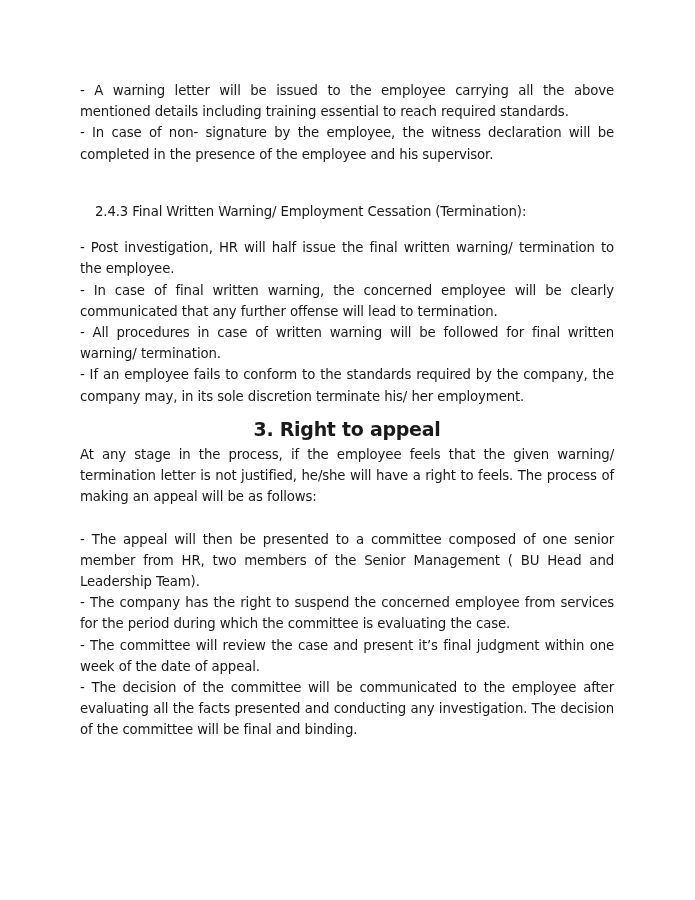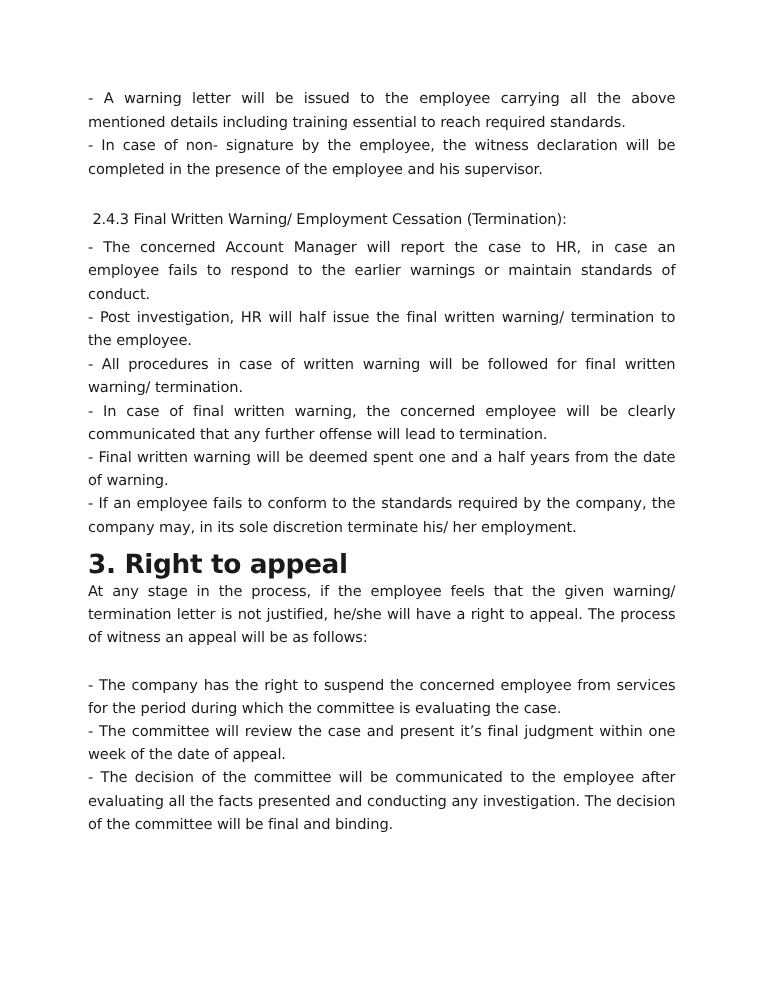--- a/index.html
+++ b/index.html
@@ -40,28 +40,28 @@
     margin-top: 0;
   }
   .spacer-line {
     height: 21.2px;
   }
   .subheading {
     font-size: 13.3px;
     line-height: 21.2px;
     font-weight: normal;
     text-align: left;
-    margin: 4px;
+    margin: 15px;
     letter-spacing: -0.01em;
   }
   .section-heading {
-    font-size: 24px;
+    font-size: 19px;
     line-height: 26px;
     font-weight: bold;
-    text-align: left;
+    text-align: center;
     margin: 0;
     padding-top: 9px;
     padding-bottom: 2px;
     letter-spacing: -0.015em;
   }
 </style>
 </head>
 <body>
 
 <div class="page">
@@ -69,39 +69,38 @@
 
     <p class="para">- A warning letter will be issued to the employee carrying all the above mentioned details including training essential to reach required standards.</p>
 
     <p class="para">- In case of non- signature by the employee, the witness declaration will be completed in the presence of the employee and his supervisor.</p>
 
 
     <div class="spacer-line"></div>
 
     <p class="subheading">2.4.3 Final Written Warning/ Employment Cessation (Termination):</p>
 
-    <p class="para">- The concerned Account Manager will report the case to HR, in case an employee fails to respond to the earlier warnings or maintain standards of conduct.</p>
 
     <p class="para">- Post investigation, HR will half issue the final written warning/ termination to the employee.</p>
 
+    <p class="para">- In case of final written warning, the concerned employee will be clearly communicated that any further offense will lead to termination.</p>
+
     <p class="para">- All procedures in case of written warning will be followed for final written warning/ termination.</p>
 
-    <p class="para">- In case of final written warning, the concerned employee will be clearly communicated that any further offense will lead to termination.</p>
-
-    <p class="para">- Final written warning will be deemed spent one and a half years from the date of warning.</p>
 
     <p class="para">- If an employee fails to conform to the standards required by the company, the company may, in its sole discretion terminate his/ her employment.</p>
 
     <h2 class="section-heading">3. Right to appeal</h2>
 
-    <p class="para">At any stage in the process, if the employee feels that the given warning/ termination letter is not justified, he/she will have a right to appeal. The process of witness an appeal will be as follows:</p>
+    <p class="para">At any stage in the process, if the employee feels that the given warning/ termination letter is not justified, he/she will have a right to feels. The process of making an appeal will be as follows:</p>
 
     <div class="spacer-line"></div>
 
 
+    <p class="para">- The appeal will then be presented to a committee composed of one senior member from HR, two members of the Senior Management ( BU Head and Leadership Team).</p>
 
     <p class="para">- The company has the right to suspend the concerned employee from services for the period during which the committee is evaluating the case.</p>
 
     <p class="para">- The committee will review the case and present it’s final judgment within one week of the date of appeal.</p>
 
     <p class="para">- The decision of the committee will be communicated to the employee after evaluating all the facts presented and conducting any investigation. The decision of the committee will be final and binding.</p>
 
   </div>
 </div>
 

